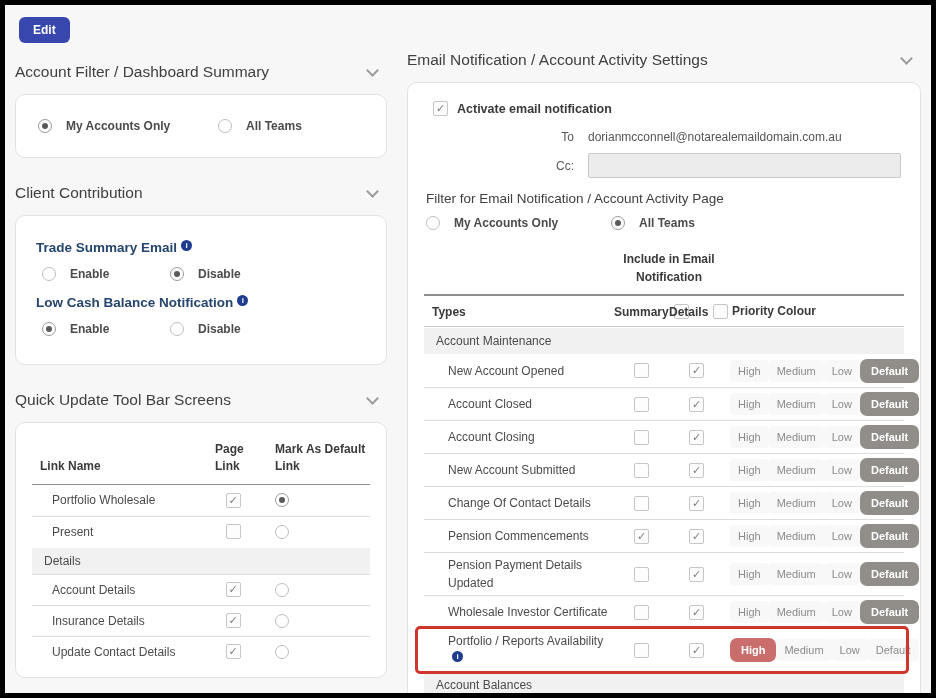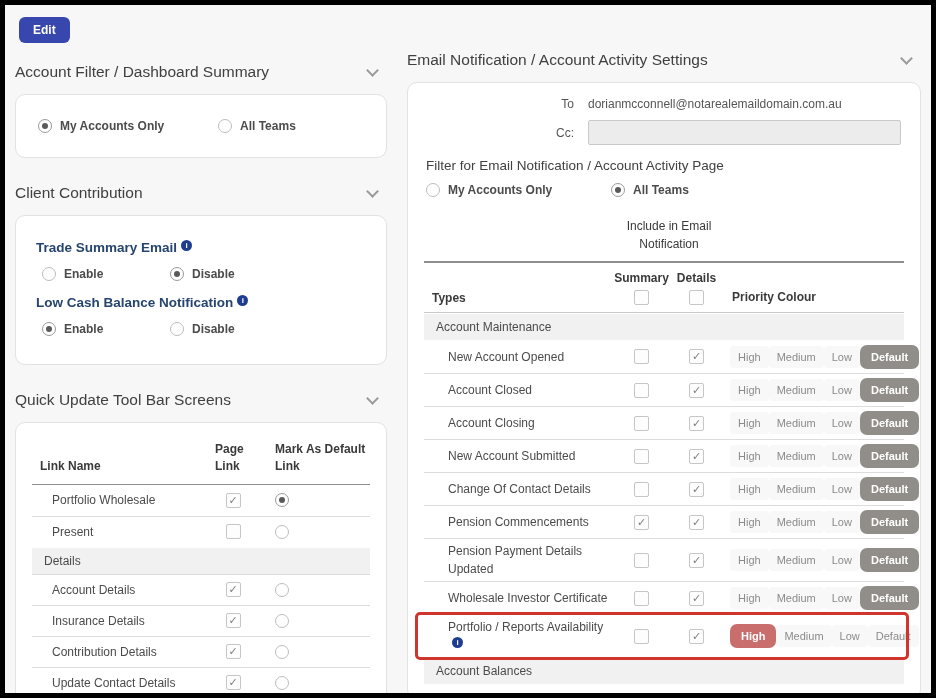--- a/index.html
+++ b/index.html
@@ -21,21 +21,21 @@
 
   .sec-header{display:flex;align-items:center;justify-content:space-between;
     color:var(--header_text);font-size:15.5px;margin:0 2px 13px 0;}
   .chev{width:9px;height:9px;border-right:2px solid #9a9a9a;border-bottom:2px solid #9a9a9a;
     transform:rotate(45deg);margin-right:8px;margin-top:-4px;cursor:pointer;}
 
   .card{background:#fff;border:1px solid var(--card_border);border-radius:10px;
     padding:16px;margin-bottom:26px;}
 
   
-  .opt{display:flex;align-items:center;gap:8px;cursor:pointer;}
+  .opt{display:flex;align-items:center;gap:14px;cursor:pointer;}
   .opt-label{font-size:12px;color:var(--body_text);font-weight:600;}
   .radio{width:14px;height:14px;border:1px solid #bdbdbd;border-radius:50%;background:#fff;
     position:relative;flex:0 0 14px;display:inline-block;}
   .radio.checked{border-color:#9a9a9a;}
   .radio.checked::after{content:"";position:absolute;left:3px;top:3px;width:6px;height:6px;
     border-radius:50%;background:#5a5a5a;}
   .cb{width:15px;height:15px;border:1px solid #c6c6c6;border-radius:2px;background:#fdfdfd;
     display:inline-flex;align-items:center;justify-content:center;font-size:11px;color:#7d7d7d;flex:0 0 15px;}
   .cb.checked::after{content:"\2713";}
 
@@ -73,27 +73,27 @@
   .addr-label{font-size:12px;color:#555;text-align:right;}
   .addr-value{font-size:12px;color:#555;}
   .cc-input{height:25px;background:#ececec;border:1px solid #c9c9c9;border-radius:2px;width:99%;
     font-family:"Liberation Sans",sans-serif;font-size:12px;color:#555;padding:0 6px;}
   .filter-title{font-size:13.5px;color:#414141;margin:13px 0 10px 2px;}
   .filter-radio-row{display:flex;padding:0 2px 6px 2px;}
   .filter-radio-row .opt:first-child{width:185px;}
 
   .include-row{display:grid;grid-template-columns:190px 110px 1fr;
     padding:14px 0 8px 0;border-bottom:2px solid var(--sep_dark);}
-  .include-header{grid-column:2;text-align:center;font-size:12px;font-weight:normal;
+  .include-header{grid-column:2;text-align:center;font-size:12px;font-weight:bold;
     color:#3a3a3a;line-height:1.5;}
 
   .types-header{display:grid;grid-template-columns:190px 55px 55px 1fr;align-items:end;
     padding:8px 0 7px 0;border-bottom:1px solid #c9c9c9;}
   .th-types{font-size:12px;font-weight:bold;color:#3a3a3a;padding-left:8px;}
-  .th-col{display:flex;flex-direction:column;align-items:center;gap:5px;}
+  .th-col{display:flex;flex-direction:row;align-items:center;gap:5px;}
   .th-col .lbl{font-size:12px;font-weight:bold;color:#3a3a3a;}
   .th-priority{font-size:12px;font-weight:bold;color:#3a3a3a;padding-left:8px;padding-bottom:1px;}
 
   .en-row{display:grid;grid-template-columns:190px 55px 55px 1fr;align-items:center;
     min-height:33px;border-top:1px solid var(--sep);padding:3px 0;}
   .en-row.first{border-top:none;}
   .en-label{font-size:12px;color:var(--body_text);padding-left:24px;line-height:1.5;}
   .pills{display:flex;align-items:center;justify-content:space-between;padding-left:6px;padding-right:2px;}
   .pill{font-size:11px;color:#8b8b8b;background:#f8f8f8;border-radius:4px;
     padding:5px 8px;cursor:pointer;white-space:nowrap;}
@@ -212,48 +212,43 @@
             <div class="qs-row">
               <div class="qs-label">Insurance Details</div>
               <div class="cell-center">
                 <span class="cb checked"></span>
               </div>
               <div class="cell-left16">
                 <span class="radio"></span>
               </div>
             </div>
             <div class="qs-row">
-              <div class="qs-label">Contribution Details</div>
-              <div class="cell-center">
-                <span class="cb checked"></span>
-              </div>
-              <div class="cell-left16">
-                <span class="radio"></span>
-              </div>
-            </div>
-            <div class="qs-row">
               <div class="qs-label">Update Contact Details</div>
               <div class="cell-center">
                 <span class="cb checked"></span>
               </div>
               <div class="cell-left16">
                 <span class="radio"></span>
               </div>
             </div>
           </div>
       </div>
     </div>
 
     <div class="col-right">
       <div class="sec-header">
         <span>Email Notification / Account Activity Settings</span>
         <span class="chev"></span>
       </div>
 
       <div class="card card-right">
+        <div class="activate-row">
+          <span class="cb checked"></span>
+          <span class="activate-label">Activate email notification</span>
+        </div>
 
         <div class="addr-row">
           <span class="addr-label">To</span>
           <span class="addr-value">dorianmcconnell@notarealemaildomain.com.au</span>
         </div>
         <div class="addr-row">
           <span class="addr-label">Cc:</span>
           <input class="cc-input" value="" style="">
         </div>
 

